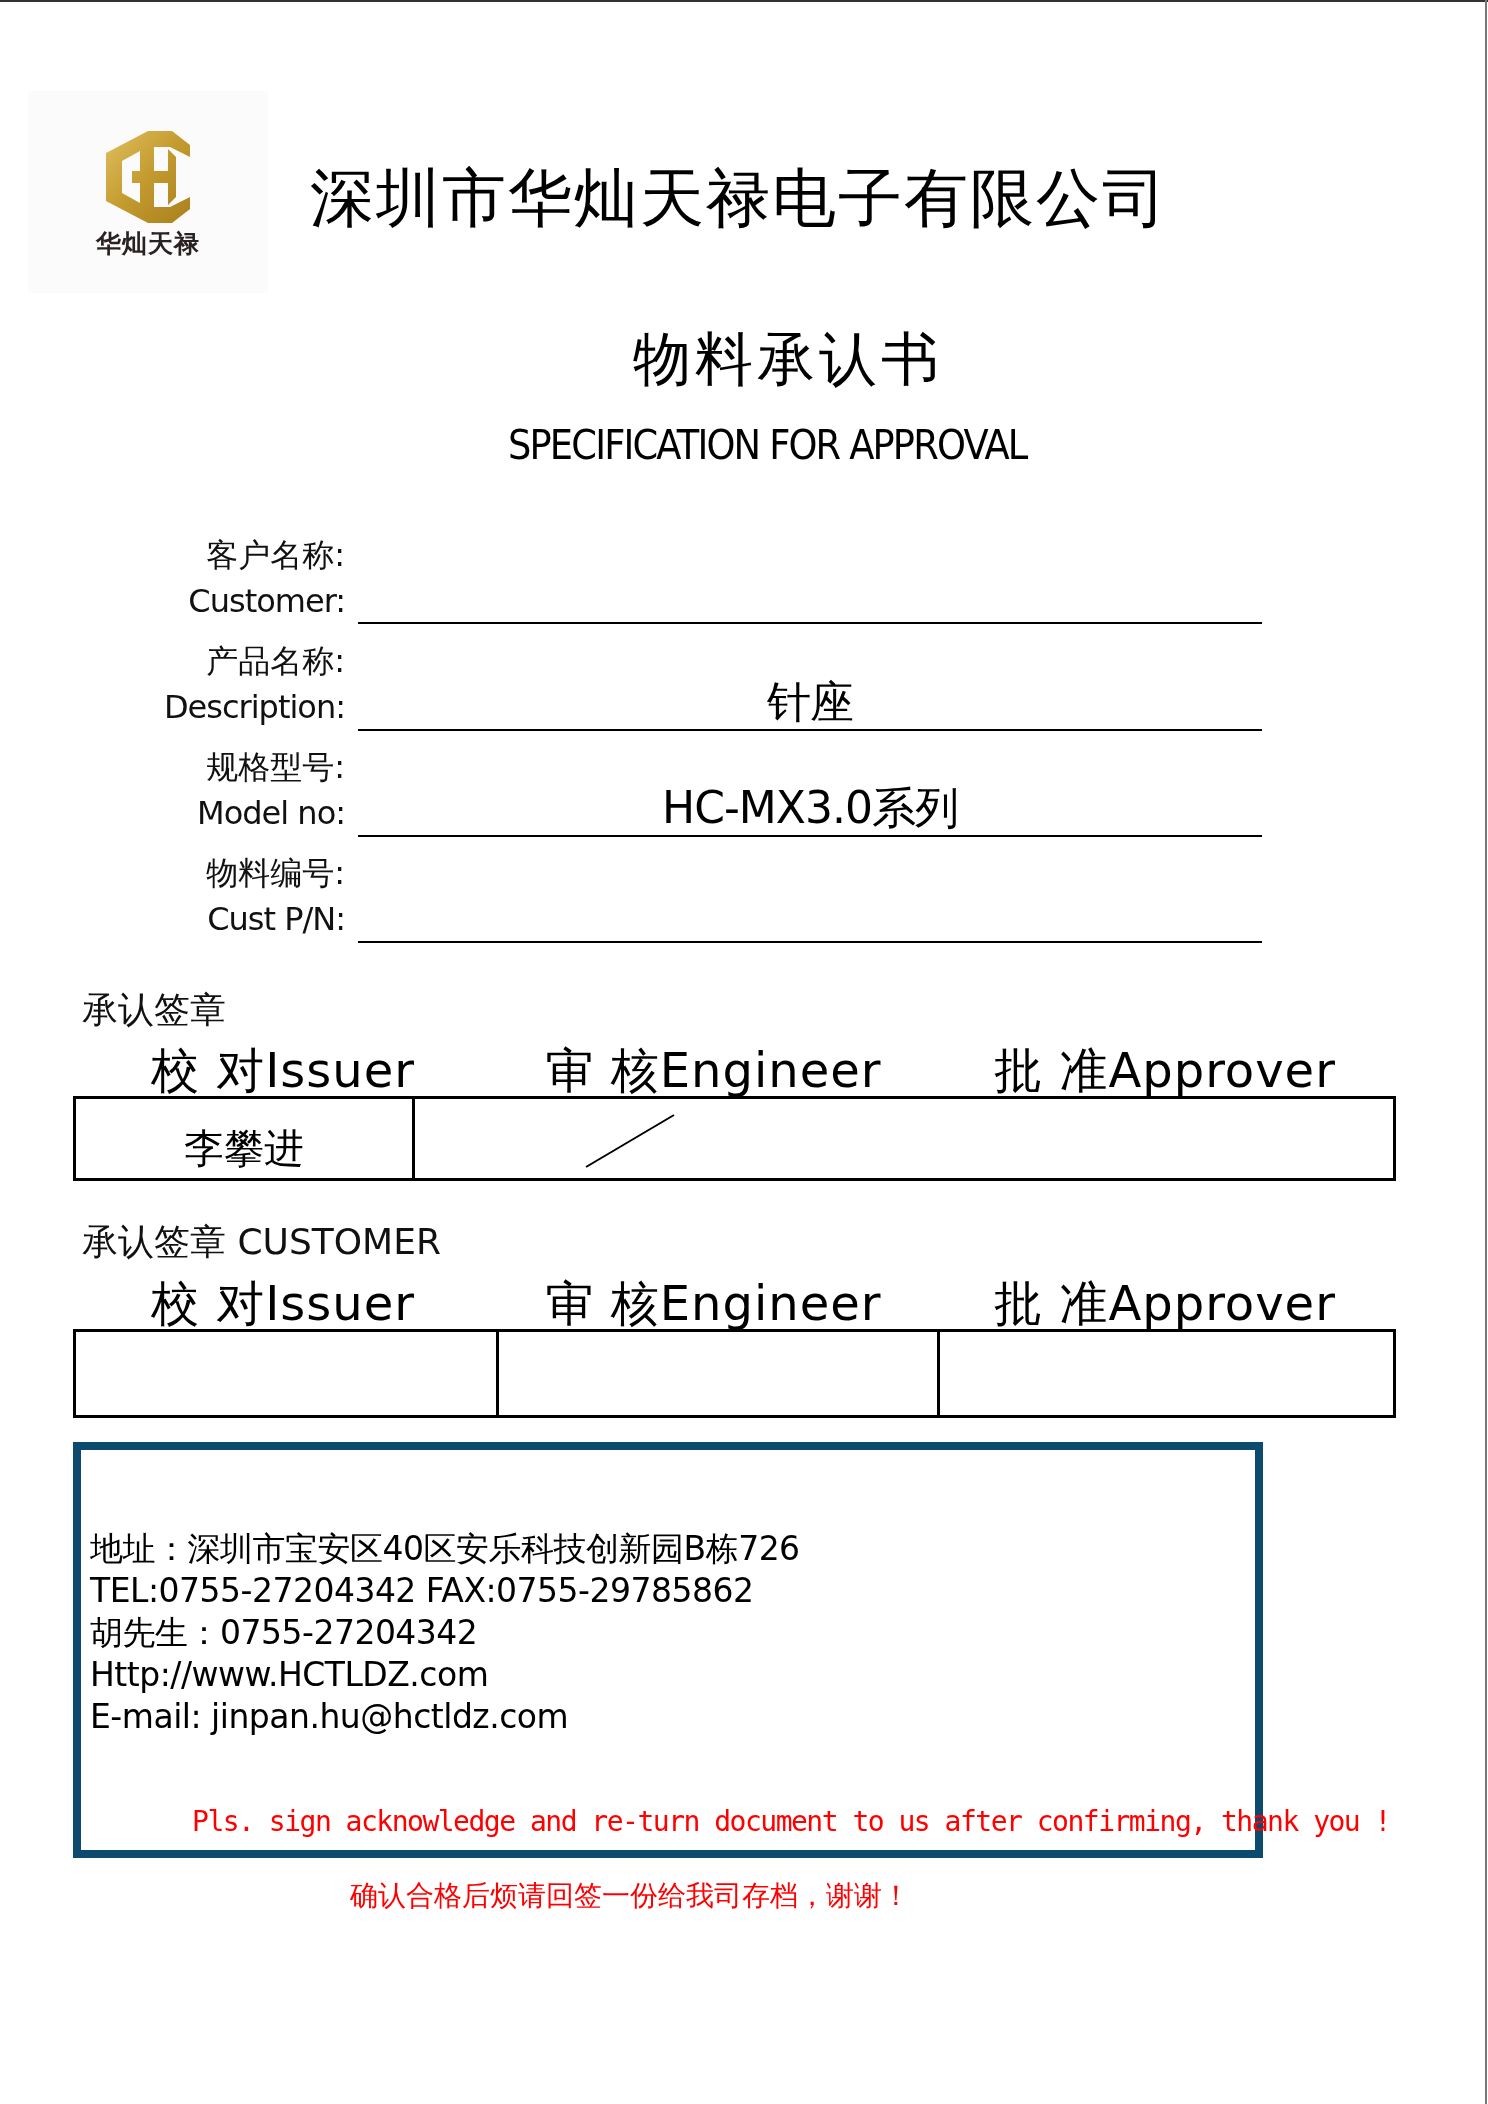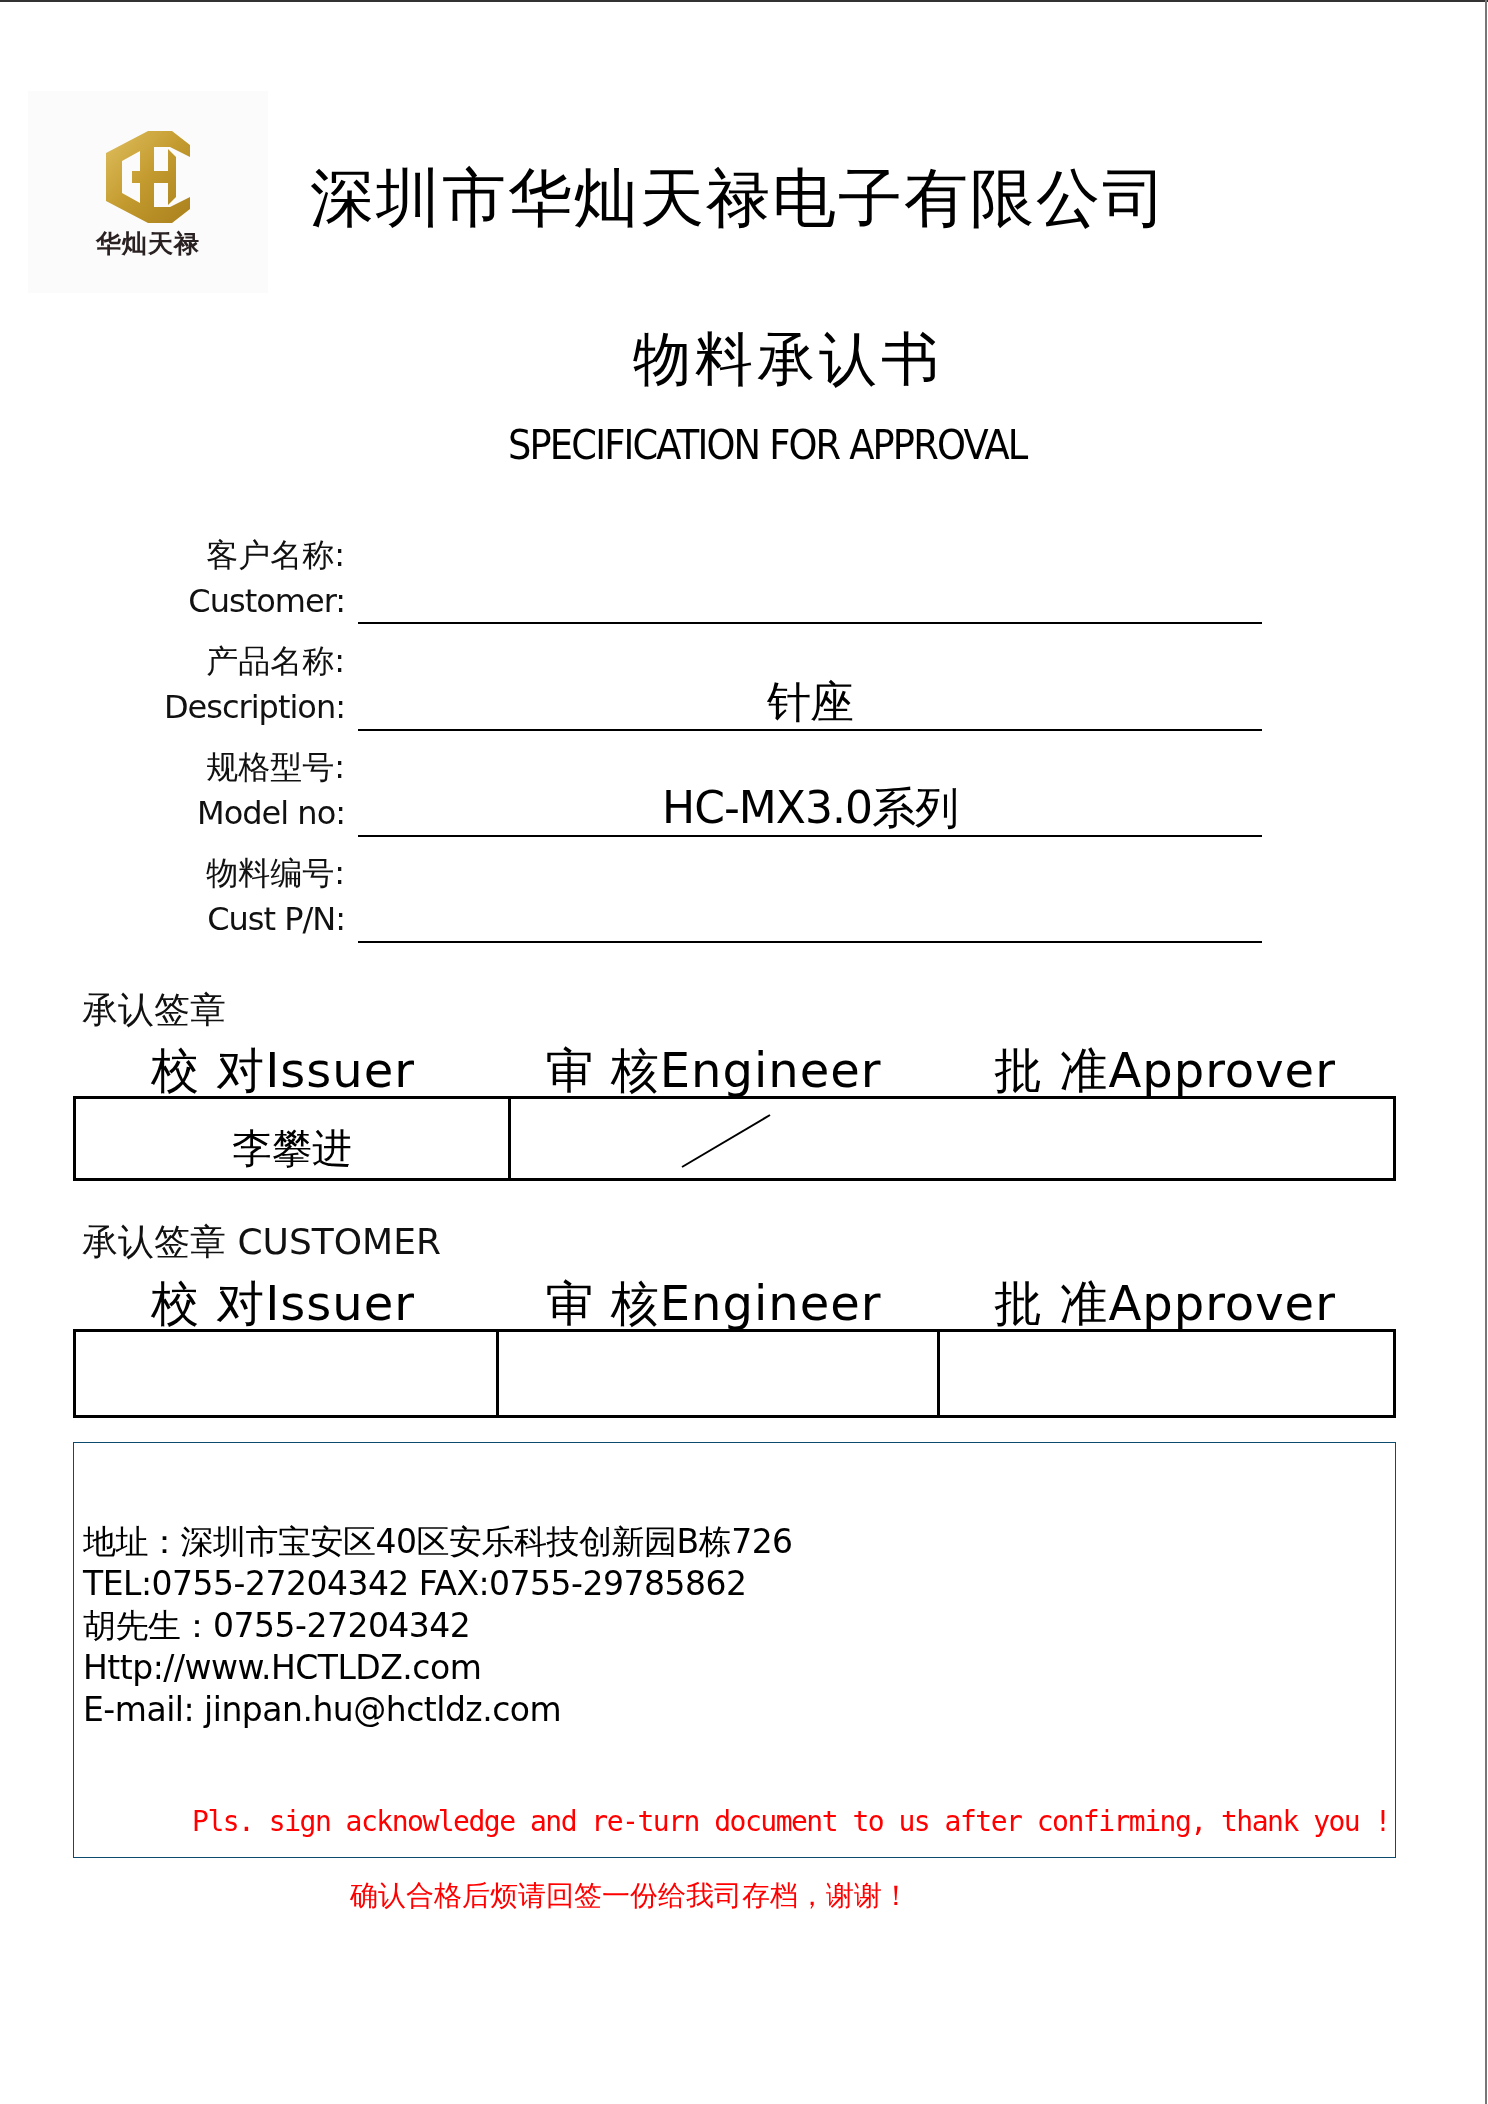--- a/index.html
+++ b/index.html
@@ -25,21 +25,21 @@
   .field-line { position: absolute; left: 358px; width: 904px; height: 2px; background: #000; }
   .field-value { position: absolute; left: 358px; width: 904px; text-align: center; font-size: 44px; line-height: 1; letter-spacing: -1px; }
 
   
   .section-title { font-size: 36px; line-height: 1; color: #111; }
   .col-header { position: absolute; font-size: 48px; line-height: 1; text-align: center; letter-spacing: 1px; }
   .sig-table { position: absolute; left: 73px; width: 1323px; border: 3px solid #000; box-sizing: border-box; display: flex; }
   .sig-cell { box-sizing: border-box; height: 100%; position: relative; display: flex; align-items: flex-end; justify-content: center; font-size: 40px; padding-bottom: 2px; }
   .sig-cell + .sig-cell { border-left: 3px solid #000; }
 
-  .contact-box { position: absolute; left: 73px; top: 1442px; width: 1323px; height: 416px; border: 1px solid #0c4a6e; box-sizing: border-box; }
+  .contact-box { position: absolute; left: 73px; top: 1442px; width: 1190px; height: 416px; border: 8px solid #0c4a6e; box-sizing: border-box; }
   .contact-lines { position: absolute; left: 9px; top: 78px; font-size: 33px; line-height: 42px; letter-spacing: -0.5px; }
   .contact-line { display: block; white-space: nowrap; }
 
   .footer-cn { left: 0; width: 1260px; top: 1882px; text-align: center; font-size: 28px; color: #ff0000; line-height: 1; }
   .footer-en { left: 0; width: 1488px; top: 1808px; text-align: center; font-size: 28px; color: #ff0000; line-height: 1; font-family: "DejaVu Sans Mono", "Liberation Mono", monospace; letter-spacing: -1.5px; padding-left: 47px; }
 </style>
 </head>
 <body>
 
 <div class="page-border-top"></div>
@@ -91,21 +91,21 @@
 </div>
 <div class="field-value" style="top:892px;"></div>
 <div class="field-line" style="top:941px;"></div>
 
 <div class="abs section-title" style="left:82px; top:992px;">承认签章</div>
 <div class="col-header" style="left:73px; width:420px; top:1046px;">校  对Issuer</div>
 <div class="col-header" style="left:493px; width:441px; top:1046px;">审  核Engineer</div>
 <div class="col-header" style="left:934px; width:462px; top:1046px;">批  准Approver</div>
 
 <div class="sig-table" style="top:1096px; height:85px;">
-  <div class="sig-cell" style="width:432px;border-radius:24px;">
+  <div class="sig-cell" style="width:336px;border-radius:24px;">
     <span>李攀进</span>
   </div>
   <div class="sig-cell" style="width:441px;">
     <svg width="441" height="79" style="position:absolute; left:0; top:0;">
       <line x1="171" y1="68" x2="259" y2="16" stroke="#000" stroke-width="2"></line>
     </svg>
     <span></span>
   </div>
 </div>
 

